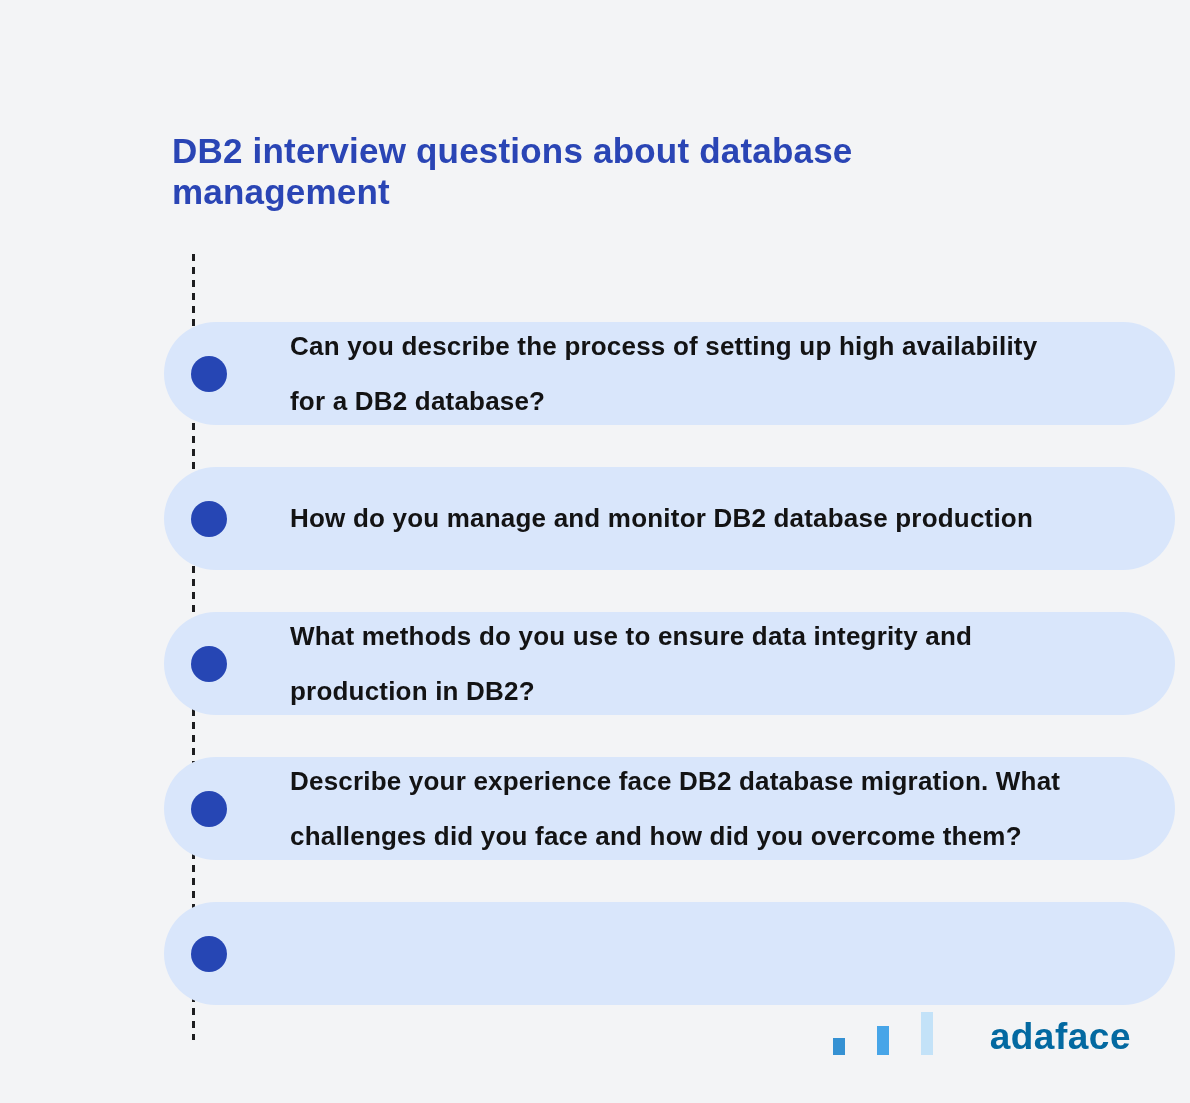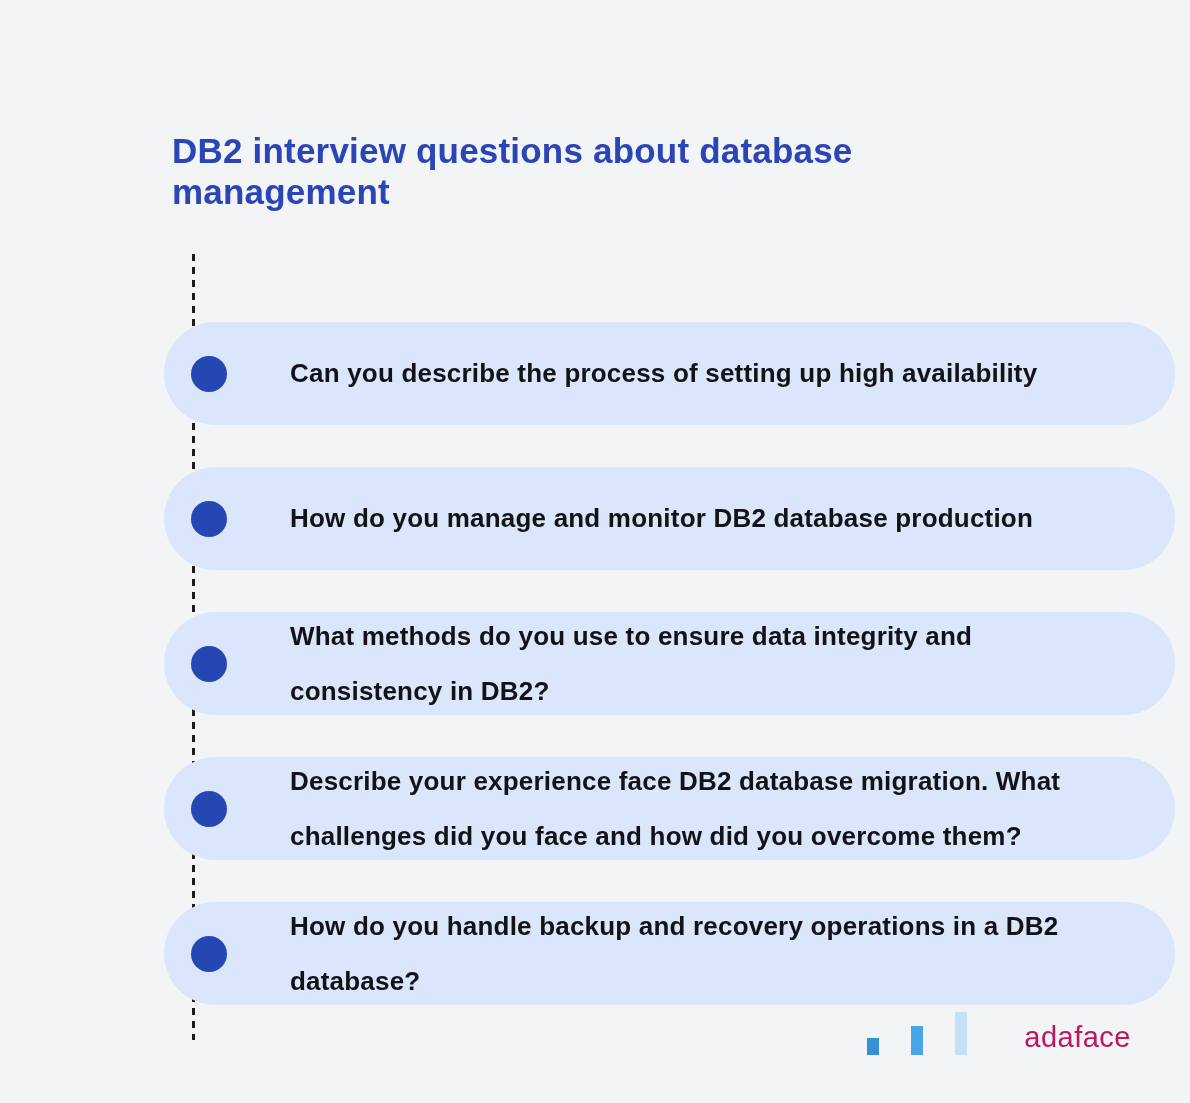--- a/index.html
+++ b/index.html
@@ -90,74 +90,71 @@
     display: flex;
     align-items: flex-end;
     height: 43px;
     margin-bottom: 2px;
   }
   .bars i { display: block; width: 12px; }
   .bar-1 { height: 17px; background: #3591d3; }
   .bar-2 { height: 29px; background: #47a5e8; }
   .bar-3 { height: 43px; background: #c3e2f8; }
   .brand-name {
-    font-size: 29px;
+    font-size: 37px;
     line-height: 40px;
-    font-weight: 400;
-    color: #be185d;
+    font-weight: 700;
+    color: #0369a1;
     letter-spacing: 0.5px;
   }
 </style>
 </head>
 <body>
 
 <div class="canvas">
 
   <h1 class="page-title">DB2 interview questions about database management</h1>
 
   <div class="timeline"></div>
 
   <div class="questions">
 
     <div class="pill">
       <span class="bullet"></span>
       <p class="qtext">
         <span class="qline">Can you describe the process of setting up high availability</span>
+        <span class="qline">for a DB2 database?</span>
       </p>
     </div>
 
     <div class="pill">
       <span class="bullet"></span>
       <p class="qtext">
         <span class="qline">How do you manage and monitor DB2 database production</span>
       </p>
     </div>
 
     <div class="pill">
       <span class="bullet"></span>
       <p class="qtext">
         <span class="qline">What methods do you use to ensure data integrity and</span>
-        <span class="qline">consistency in DB2?</span>
+        <span class="qline">production in DB2?</span>
       </p>
     </div>
 
     <div class="pill">
       <span class="bullet"></span>
       <p class="qtext">
         <span class="qline">Describe your experience face DB2 database migration. What</span>
         <span class="qline">challenges did you face and how did you overcome them?</span>
       </p>
     </div>
 
     <div class="pill">
       <span class="bullet"></span>
-      <p class="qtext">
-        <span class="qline">How do you handle backup and recovery operations in a DB2</span>
-        <span class="qline">database?</span>
-      </p>
     </div>
 
   </div>
 
   <div class="brand">
     <span class="bars">
       <i class="bar-1"></i>
       <i class="bar-2"></i>
       <i class="bar-3"></i>
     </span>

